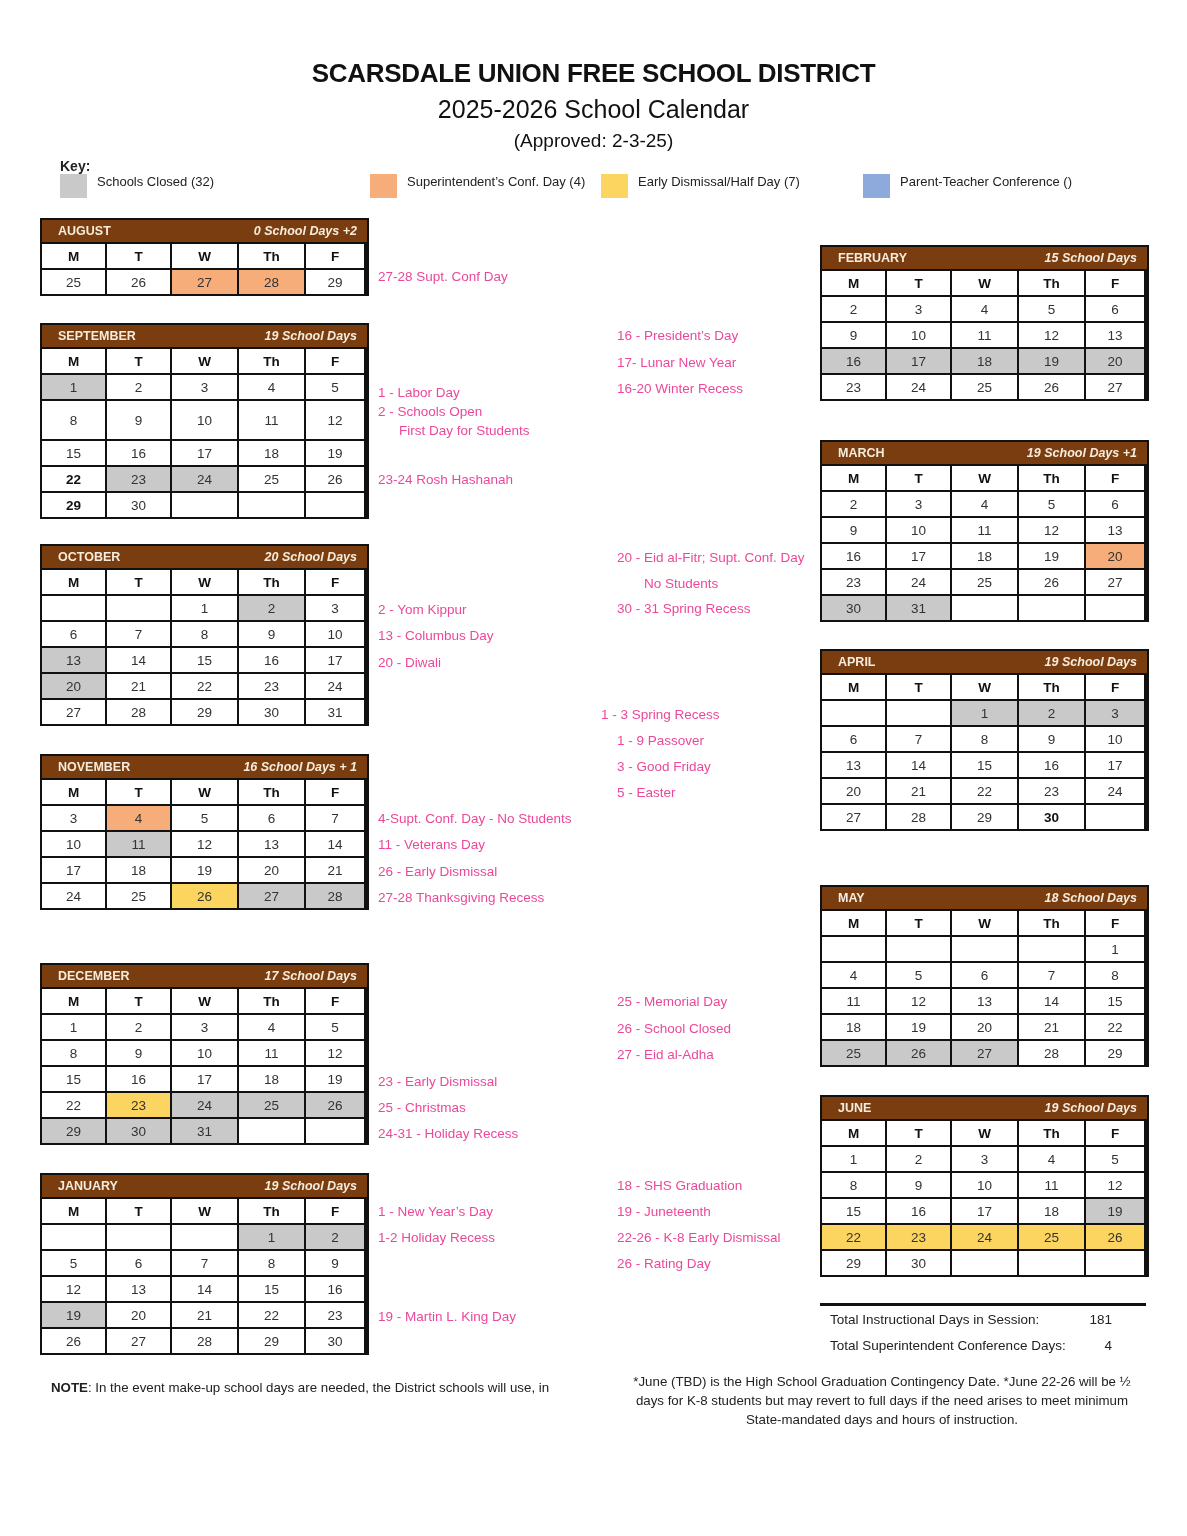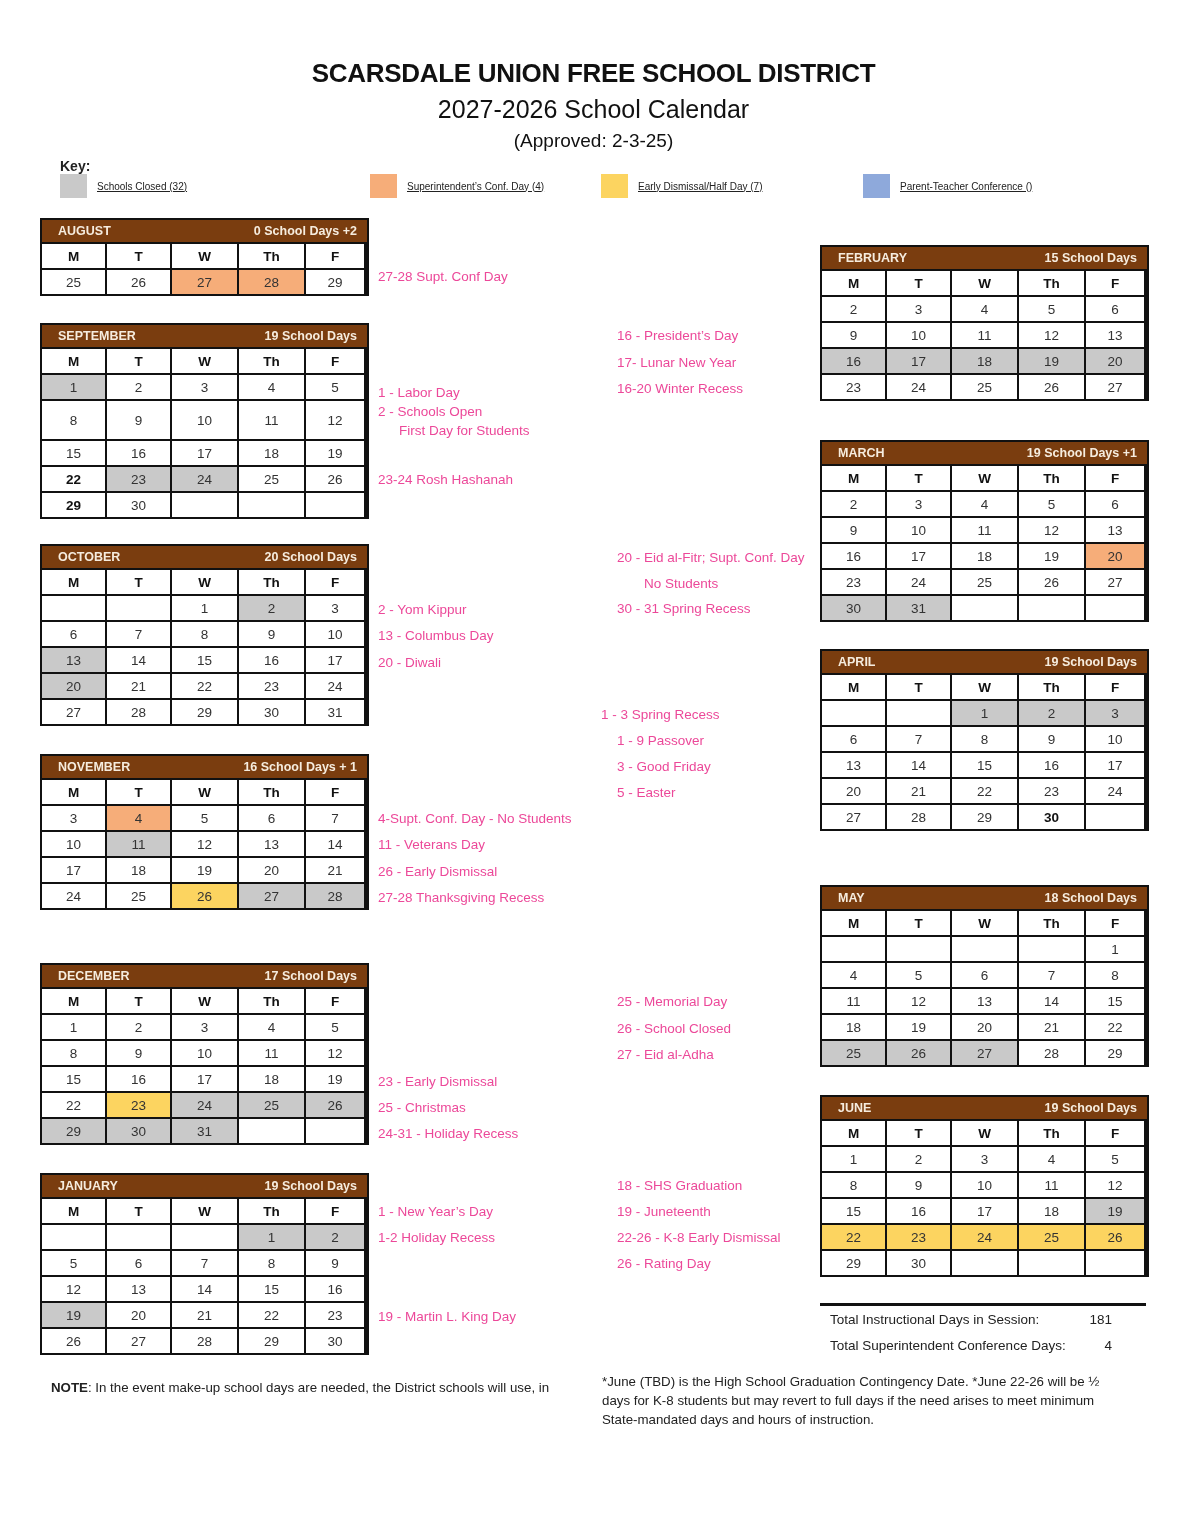--- a/index.html
+++ b/index.html
@@ -1,46 +1,46 @@
 <!DOCTYPE html>
 <html><head>
 <meta charset="utf-8">
 <style>
   html, body { margin:0; padding:0; background:#ffffff; }
   body { width:1187px; height:1536px; position:relative; font-family:"Liberation Sans", sans-serif; color:#222; overflow:hidden; }
   .title { position:absolute; left:0; width:1187px; text-align:center; top:58px; font-size:26px; font-weight:bold; letter-spacing:-0.3px; color:#111; }
   .subtitle { position:absolute; left:0; width:1187px; text-align:center; top:95px; font-size:25px; color:#111; }
   .approved { position:absolute; left:0; width:1187px; text-align:center; top:130px; font-size:19px; color:#111; }
   .key-label { position:absolute; left:60px; top:158px; font-size:14px; font-weight:bold; }
-  .key-item { position:absolute; top:174px; height:24px; display:flex; align-items:center; font-size:10px; color:#222;text-decoration:underline; }
+  .key-item { position:absolute; top:174px; height:24px; display:flex; font-size:13px; color:#222; }
   .key-swatch { width:27px; height:24px; margin-right:10px; }
 
   .cal { position:absolute; border:2px solid #111; background:#111; }
   .cal-head { background:#7a3d0f; color:#fff; height:24px; display:flex; justify-content:space-between; align-items:center; padding:0 10px 0 16px; font-size:12.5px; font-weight:bold; border-bottom:2px solid #111; box-sizing:border-box; }
-  .cal-head .days { color:#f6ecde; }
+  .cal-head .days { color:#f6ecde;font-style:italic; }
   .cal-head .mname { color:#f6ecde; }
   .cal-grid { display:grid; grid-gap:2px; background:#111; }
   .cal-grid .c { background:#fff; display:flex; align-items:center; justify-content:center; font-size:13.5px; color:#333; height:24px; }
   .cal-grid .h { font-weight:bold; color:#111; font-size:13.5px; }
   .cal-grid .b { font-weight:bold; color:#111; }
   .cal-grid .closed { background:#c9c9c9; }
   .cal-grid .supt { background:#f6ad79; }
   .cal-grid .early { background:#fcd460; }
 
   .note { position:absolute; font-size:13.5px; color:#ec4899; white-space:nowrap; }
   .totals { position:absolute; left:820px; top:1303px; width:326px; border-top:3px solid #111; }
   .tot-row { display:flex; justify-content:space-between; font-size:13.5px; color:#222; padding:0 34px 0 10px; height:26px; align-items:center; }
   .footer-note { position:absolute; font-size:13.3px; line-height:19px; color:#222; }
   sup { font-size:8px; }
 </style>
 </head>
 <body>
 
 <div class="title">SCARSDALE UNION FREE SCHOOL DISTRICT</div>
-<div class="subtitle">2027-2026 School Calendar</div>
+<div class="subtitle">2025-2026 School Calendar</div>
 <div class="approved">(Approved: 2-3-25)</div>
 
 <div class="key-label">Key:</div>
 <div class="key-item" style="left:60px;">
   <span class="key-swatch" style="background:#c9c9c9;"></span>
   <span>Schools Closed (32)</span>
 </div>
 <div class="key-item" style="left:324px;margin-left:46px;">
   <span class="key-swatch" style="background:#f6ad79;"></span>
   <span>Superintendent’s Conf. Day (4)</span>
@@ -490,17 +490,17 @@
   <div class="tot-row">
     <span>Total Superintendent Conference Days:</span>
     <span>4</span>
   </div>
 </div>
 
 <div class="footer-note" style="left:51px; top:1378px; width:545px;">
   <div><b>NOTE</b><span>: In the event make-up school days are needed, the District schools will use, in</span></div>
 </div>
 
-<div class="footer-note" style="left:602px; top:1372px; width:560px;">
+<div class="footer-note" style="left:602px; top:1372px; width:560px;text-align:center;">
   <div>*June (TBD)  is the High School Graduation Contingency Date. *June 22-26 will be ½</div>
   <div>days for K-8 students but may revert to full days if the need arises to meet minimum</div>
   <div>State-mandated days and hours of instruction.</div>
 </div>
 
 </body></html>

